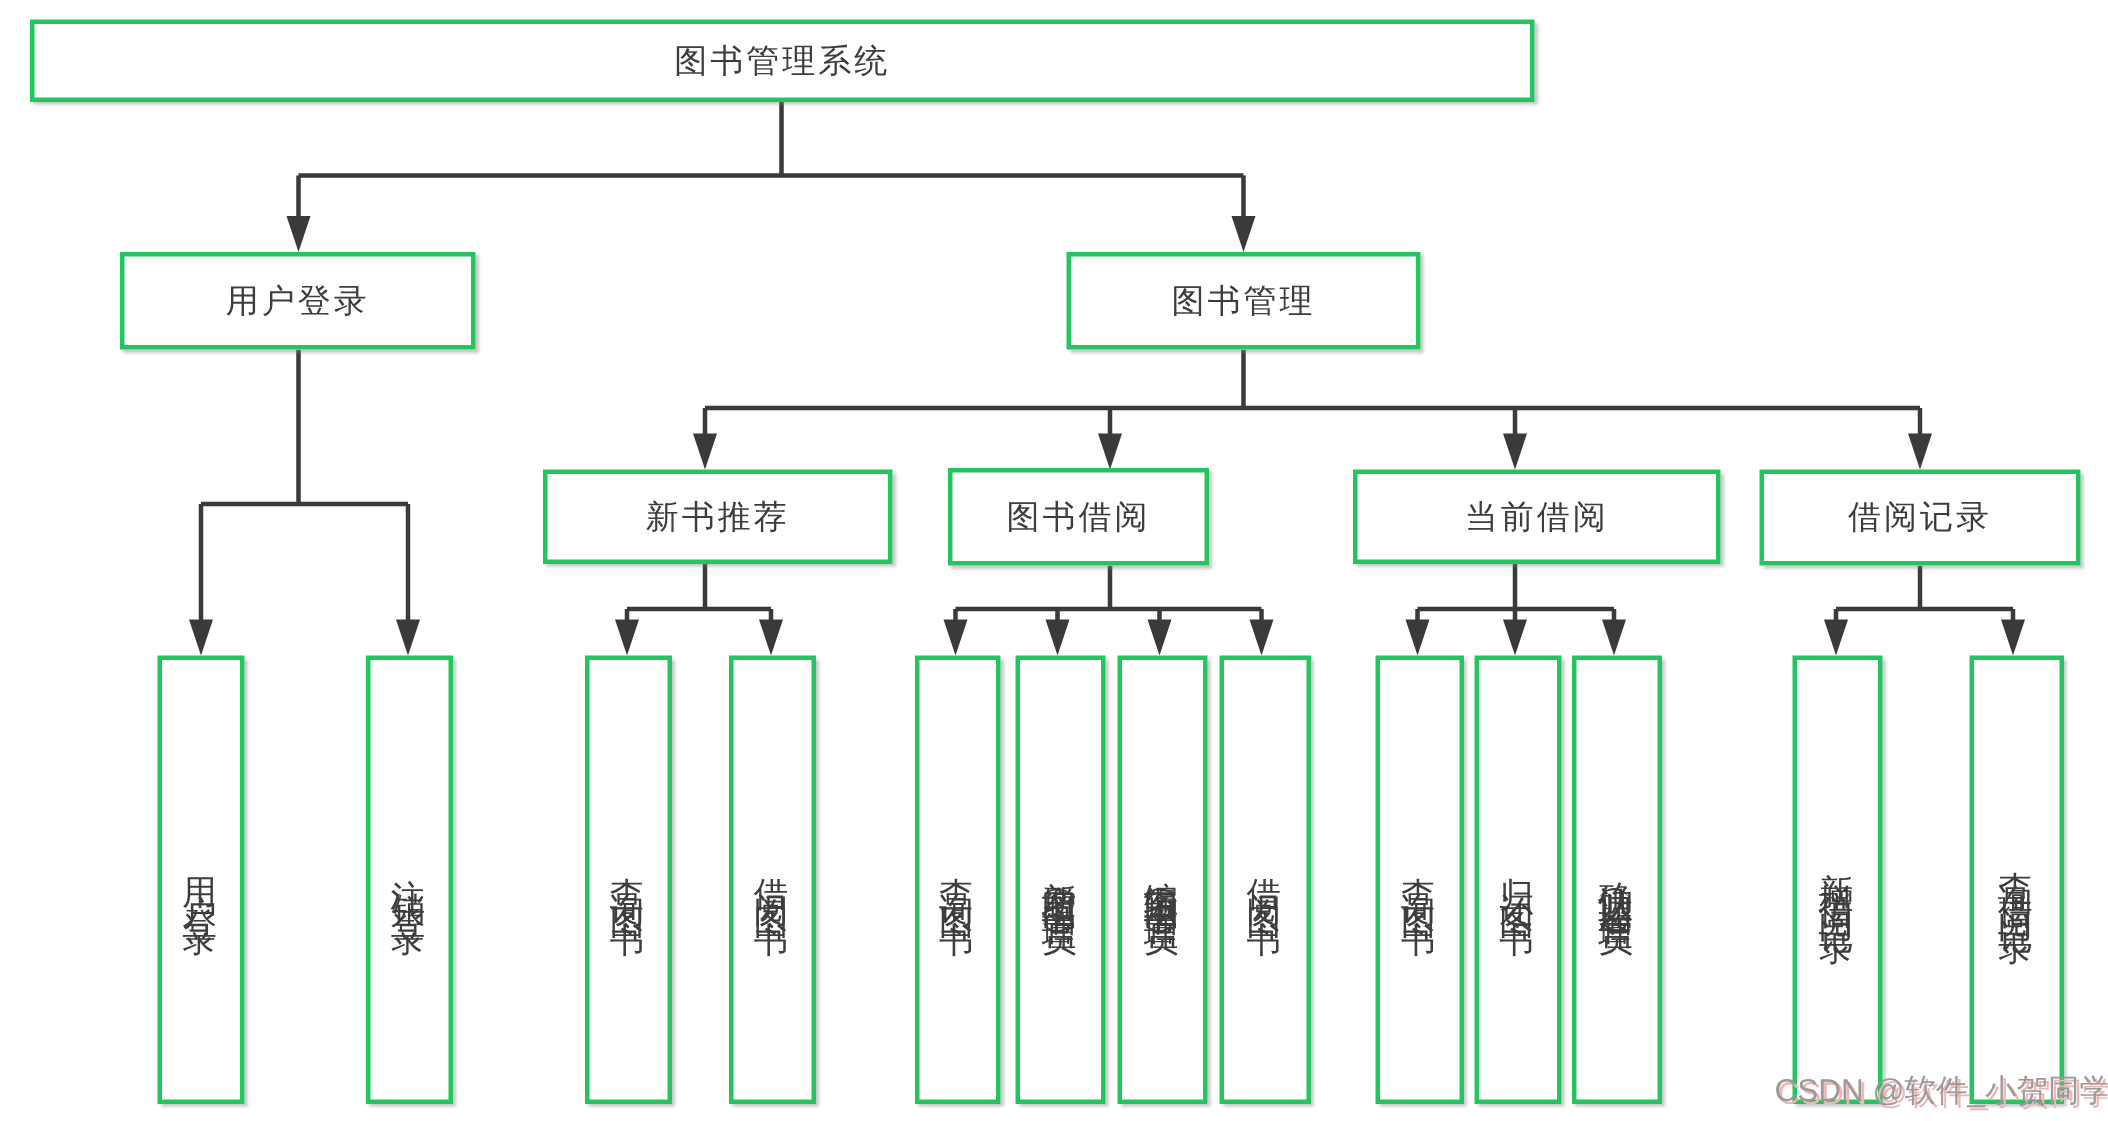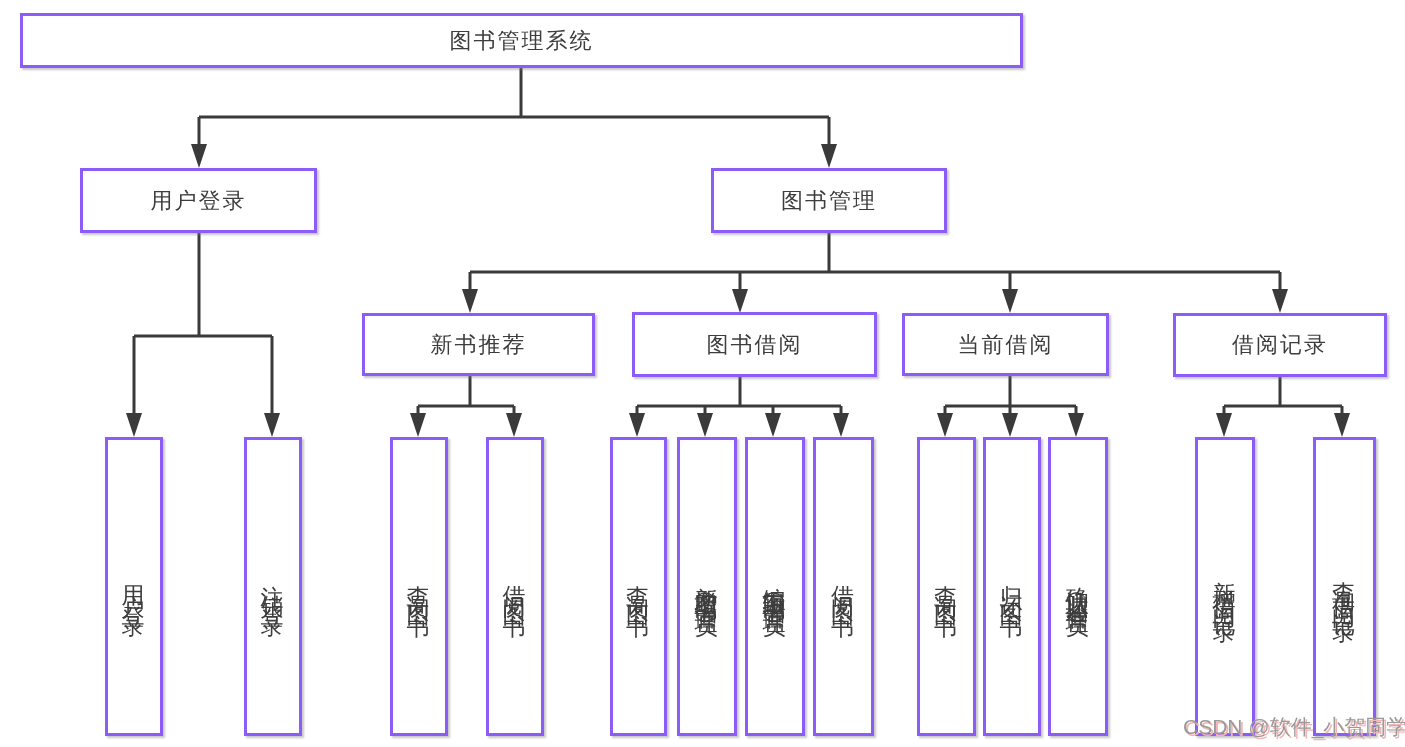--- a/index.html
+++ b/index.html
@@ -14,21 +14,21 @@
   .wires {
     position: absolute;
     left: 0; top: 0;
     width: 1405px; height: 747px;
     z-index: 1;
   }
   .node {
     position: absolute;
     box-sizing: border-box;
     background: #ffffff;
-    border: 3px solid #8b5cf6;
+    border: 3px solid #22c55e;
     box-shadow: 2px 2px 2px rgba(130,130,130,0.45);
     display: flex;
     align-items: center;
     justify-content: center;
     z-index: 2;
     color: #3d3d3d;
   }
   .node.h span {
     font-size: 22px;
     letter-spacing: 2px;
@@ -112,24 +112,24 @@
   <div class="node h" style="left:80px; top:168px; width:237px; height:65px;">
     <span>用户登录</span>
   </div>
   <div class="node h" style="left:711px; top:168px; width:236px; height:65px;text-align:right;">
     <span>图书管理</span>
   </div>
 
   <div class="node h" style="left:362px; top:313px; width:233px; height:63px;">
     <span>新书推荐</span>
   </div>
-  <div class="node h" style="left:632px; top:312px; width:245px; height:65px;">
+  <div class="node h" style="left:632px; top:312px; width:174px; height:65px;">
     <span>图书借阅</span>
   </div>
-  <div class="node h" style="left:902px; top:313px; width:207px; height:63px;">
+  <div class="node h" style="left:902px; top:313px; width:245px; height:63px;">
     <span>当前借阅</span>
   </div>
   <div class="node h" style="left:1173px; top:313px; width:214px; height:64px;">
     <span>借阅记录</span>
   </div>
 
   <div class="node v s4" style="left:105px; top:437px; width:58px; height:299px;">
     <span>用户登录</span>
   </div>
   <div class="node v s4" style="left:244px; top:437px; width:58px; height:299px;">

